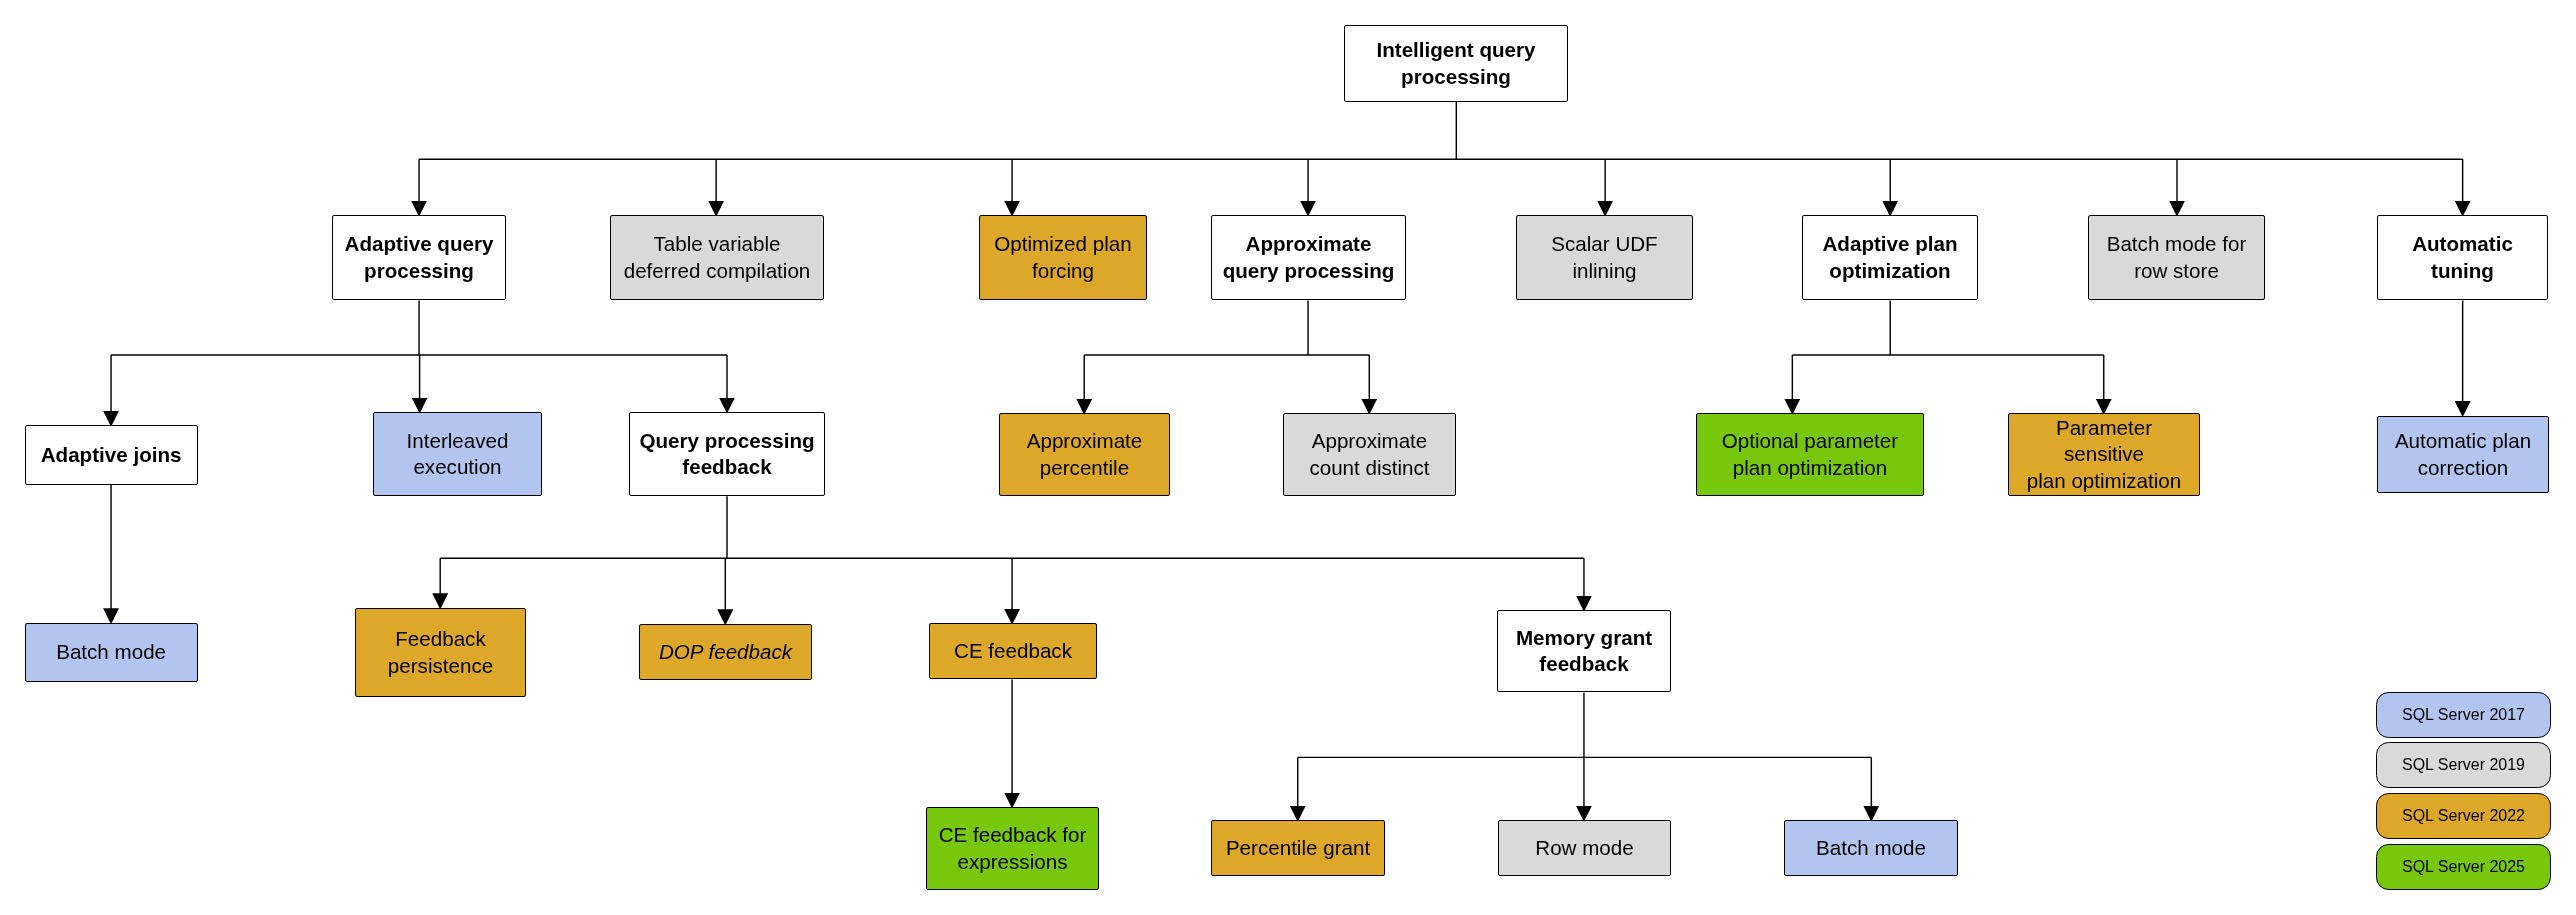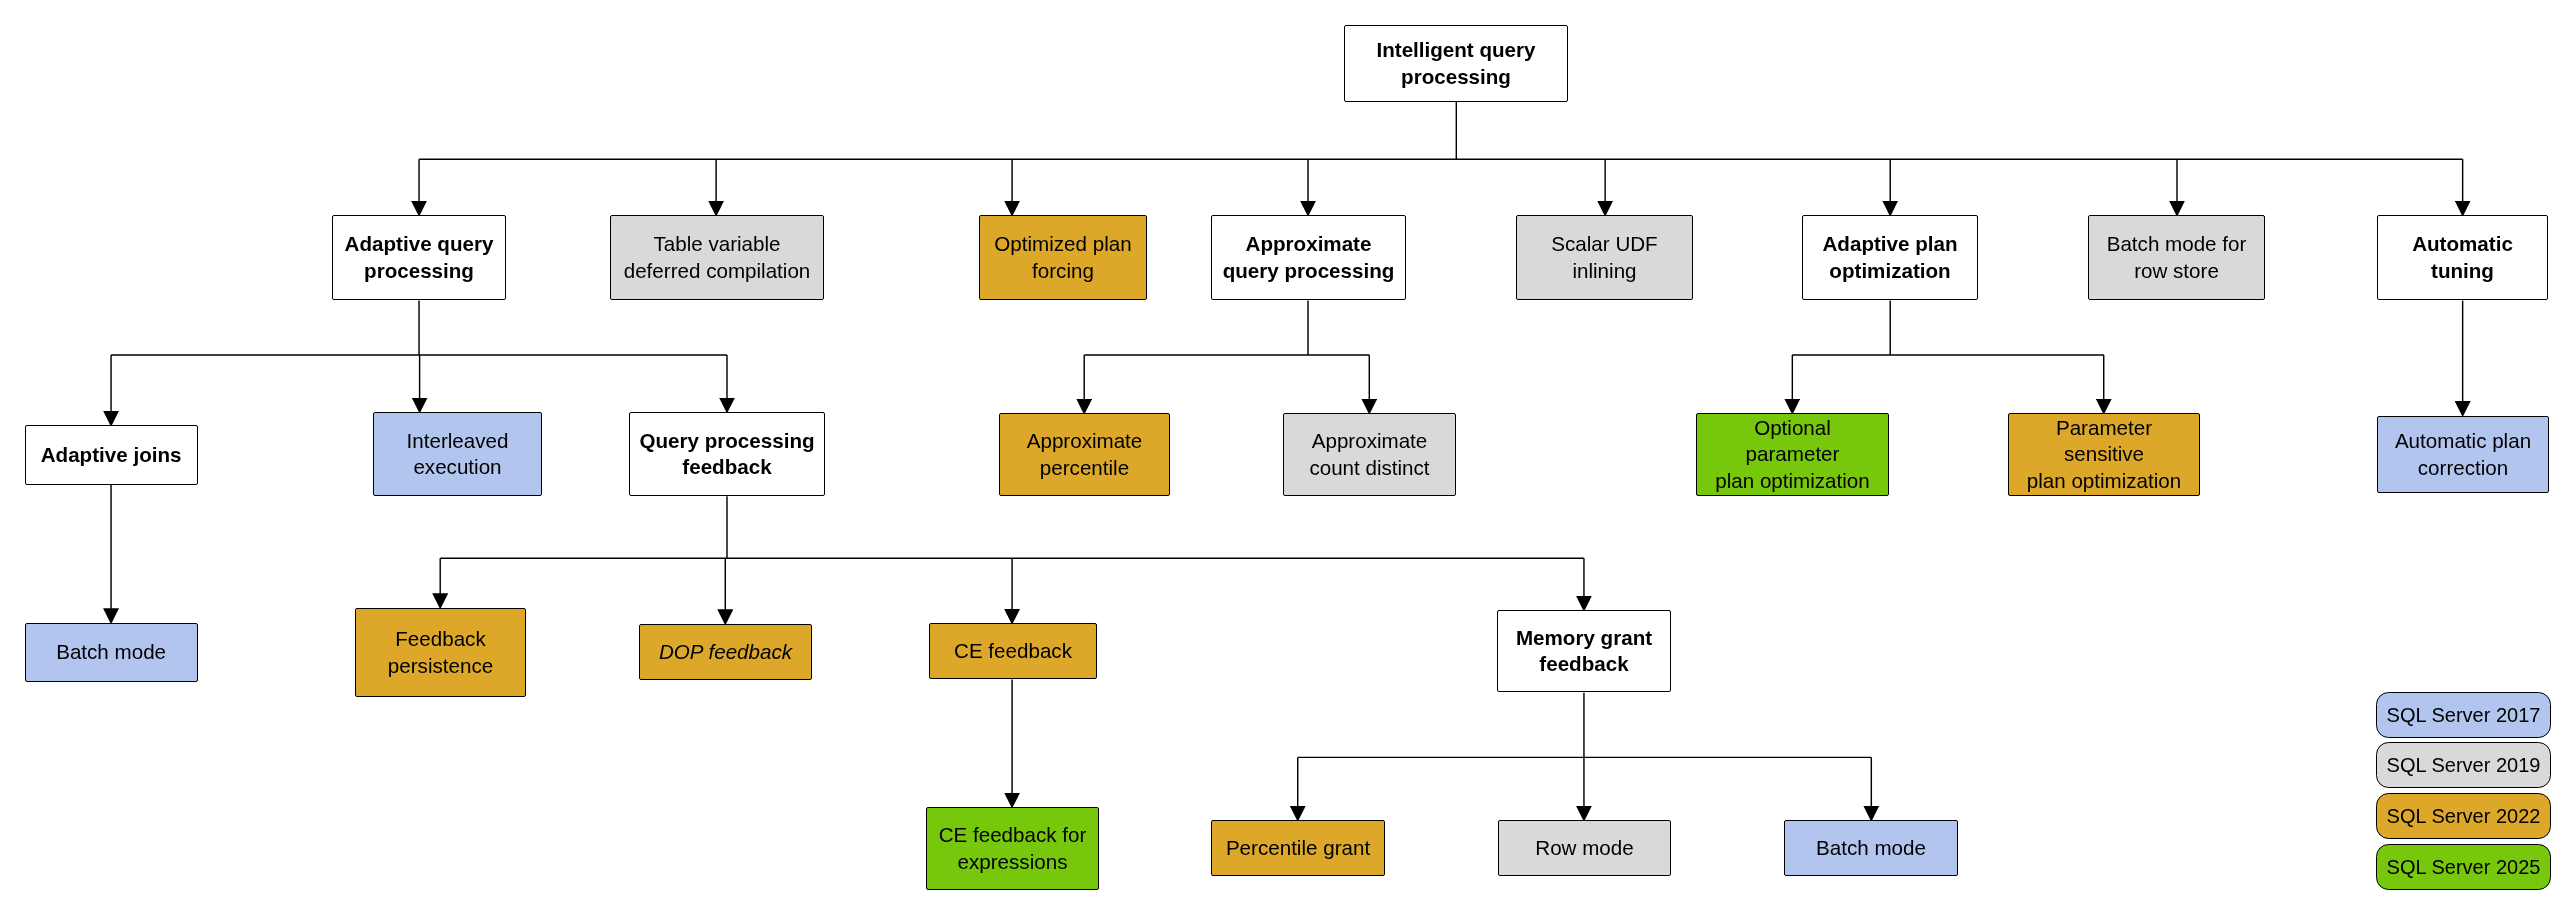--- a/index.html
+++ b/index.html
@@ -34,21 +34,21 @@
     position:absolute;
     width:175px;
     height:46px;
     box-sizing:border-box;
     border:1.7px solid #000;
     border-radius:12.6px;
     display:flex;
     align-items:center;
     justify-content:center;
     text-align:center;
-    font-size:20px;
+    font-size:16px;
   }
 </style>
 </head>
 <body>
 
 <div class="canvas">
 
   <svg class="edges" width="2576" height="916" viewBox="0 0 4500 1600">
     <defs>
       <marker id="arrow" markerUnits="userSpaceOnUse" markerWidth="28" markerHeight="28" viewBox="0 0 10 10" refX="7" refY="5" orient="auto">
@@ -125,21 +125,21 @@
 
   <div class="node cat" style="left: 24.6px; top: 425px; width: 173px; height: 60px; background: rgb(255, 255, 255);"><span>Adaptive joins</span></div>
   <div class="node" style="left: 335px; top: 412px; width: 169px; height: 84px; background: rgb(177, 197, 239); margin-left: 38px;"><span>Interleaved
 execution</span></div>
   <div class="node cat" style="left: 629px; top: 412px; width: 196px; height: 84px; background: rgb(255, 255, 255);"><span>Query processing
 feedback</span></div>
   <div class="node" style="left: 999px; top: 413px; width: 171px; height: 83px; background: rgb(221, 168, 41);"><span>Approximate
 percentile</span></div>
   <div class="node" style="left: 1283px; top: 413px; width: 173px; height: 83px; background: rgb(217, 217, 217);"><span>Approximate
 count distinct</span></div>
-  <div class="node" style="left: 1696px; top: 413px; width: 193px; height: 83px; background: rgb(119, 200, 13);"><span>Optional parameter
+  <div class="node" style="left: 1696px; top: 413px; width: 228px; height: 83px; background: rgb(119, 200, 13);"><span>Optional parameter
 plan optimization</span></div>
   <div class="node" style="left: 2008px; top: 413px; width: 192px; height: 83px; background: rgb(221, 168, 41);"><span>Parameter sensitive
 plan optimization</span></div>
   <div class="node" style="left: 2377px; top: 416px; width: 172px; height: 77px; background: rgb(177, 197, 239);"><span>Automatic plan
 correction</span></div>
 
   <div class="node" style="left: 24.6px; top: 623px; width: 173px; height: 59px; background: rgb(177, 197, 239);"><span>Batch mode</span></div>
   <div class="node" style="left: 355px; top: 608px; width: 171px; height: 89px; background: rgb(221, 168, 41);"><span>Feedback
 persistence</span></div>
   <div class="node" style="left: 639px; top: 624px; width: 173px; height: 56px; background: rgb(221, 168, 41); font-style: italic;"><span>DOP feedback</span></div>

